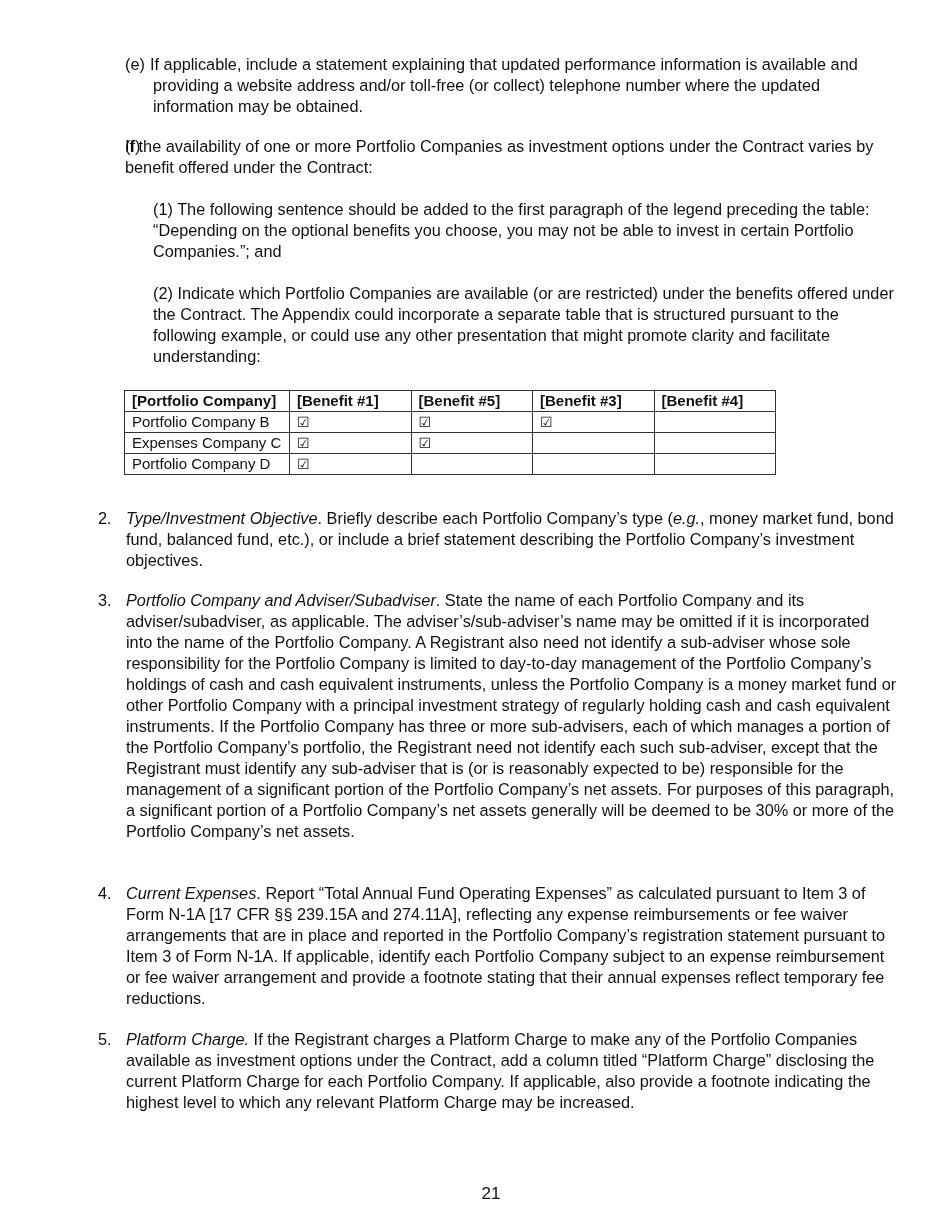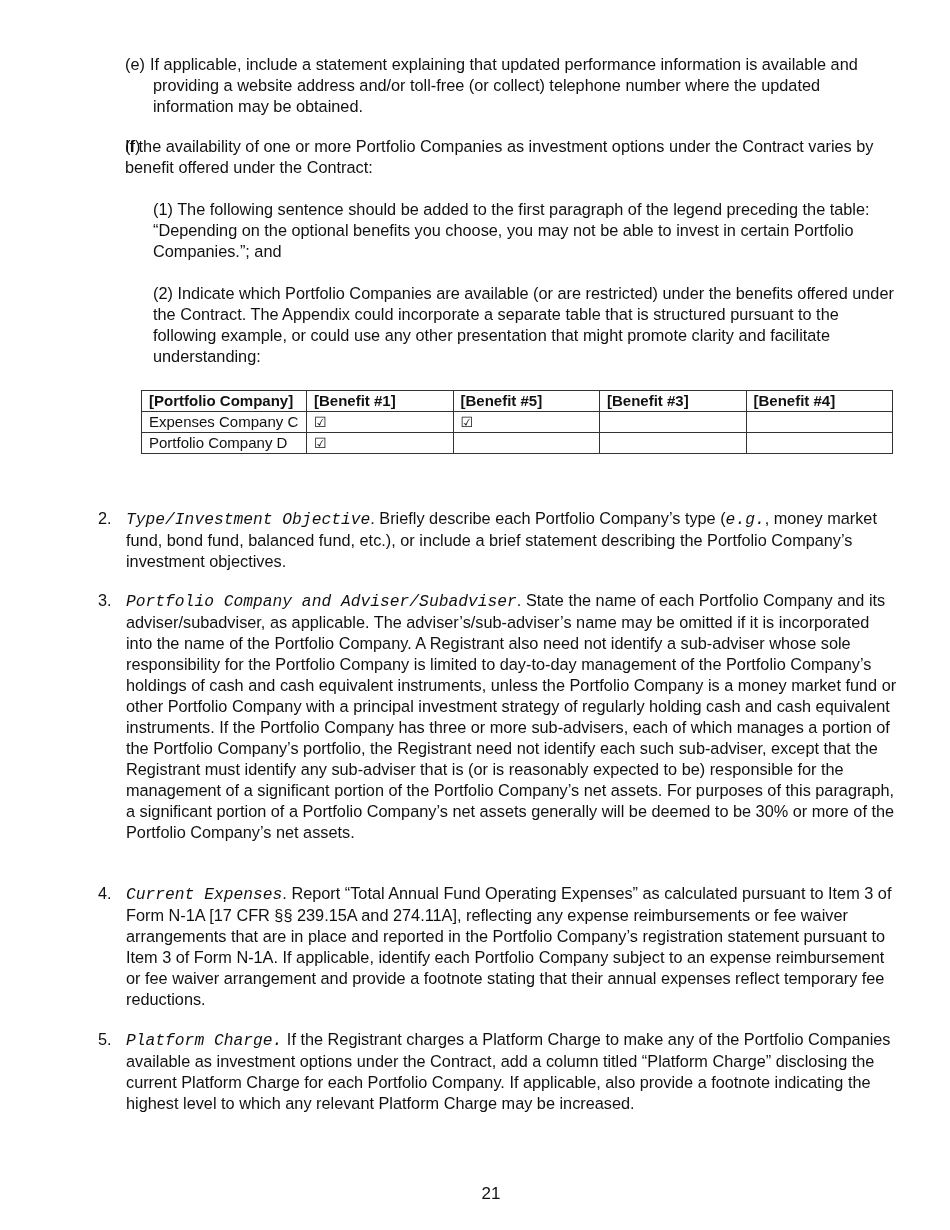--- a/index.html
+++ b/index.html
@@ -8,23 +8,23 @@
     font-family: "Liberation Sans", sans-serif; font-size: 16.3px; line-height: 21px; color: #111;
   }
   .block { position: absolute; }
   .sub { left: 125px; width: 770px; }
   .sub .lbl { position: absolute; left: 0; top: 0; }
   .sub .txt { }
   .inner { left: 153px; width: 745px; }
   .num { left: 98px; width: 800px; }
   .num .lbl { position: absolute; left: 0; top: 0; }
   .num .txt { margin-left: 28px; }
-  em { font-style: italic; font-family: Liberation Mono, monospace; }
+  em { font-style: italic; }
   table.bt {
-    position: absolute; left: 141px; top: 390px; width: 752px;
+    position: absolute; left: 124px; top: 390px; width: 652px;
     border-collapse: collapse; font-size: 15px; line-height: 18px;
   }
   table.bt td, table.bt th { border: 1px solid #333; padding: 1px 7px; text-align: left; vertical-align: top; height: 18px; }
   table.bt th { font-weight: bold; }
   table.bt col.c0 { width: 165px; }
   .check { display: inline-block; font-size: 14px; line-height: 16px; }
   .pageno { position: absolute; left: 0; width: 982px; top: 1183px; text-align: center; font-size: 17px; }
 </style>
 </head>
 <body>
@@ -55,20 +55,27 @@
     <tr>
       <th>[Portfolio Company]</th>
       <th>[Benefit #1]</th>
       <th>[Benefit #5]</th>
       <th>[Benefit #3]</th>
       <th>[Benefit #4]</th>
     </tr>
   </thead>
   <tbody id="bt-body">
       <tr>
+        <td>Portfolio Company B</td>
+        <td><span class="check">☑</span></td>
+        <td><span class="check">☑</span></td>
+        <td><span class="check">☑</span></td>
+        <td></td>
+      </tr>
+      <tr>
         <td>Expenses Company C</td>
         <td><span class="check">☑</span></td>
         <td><span class="check">☑</span></td>
         <td></td>
         <td></td>
       </tr>
       <tr>
         <td>Portfolio Company D</td>
         <td><span class="check">☑</span></td>
         <td></td>

